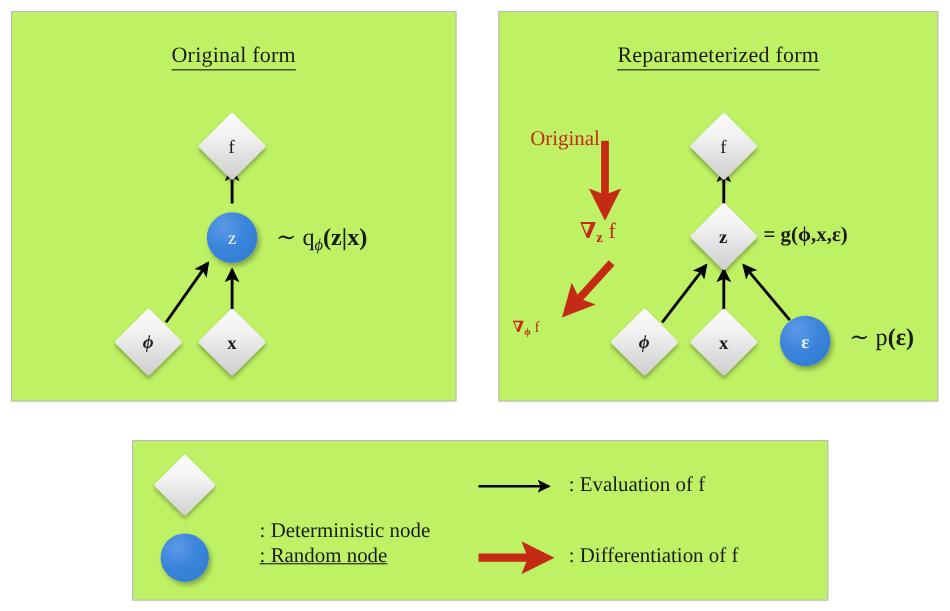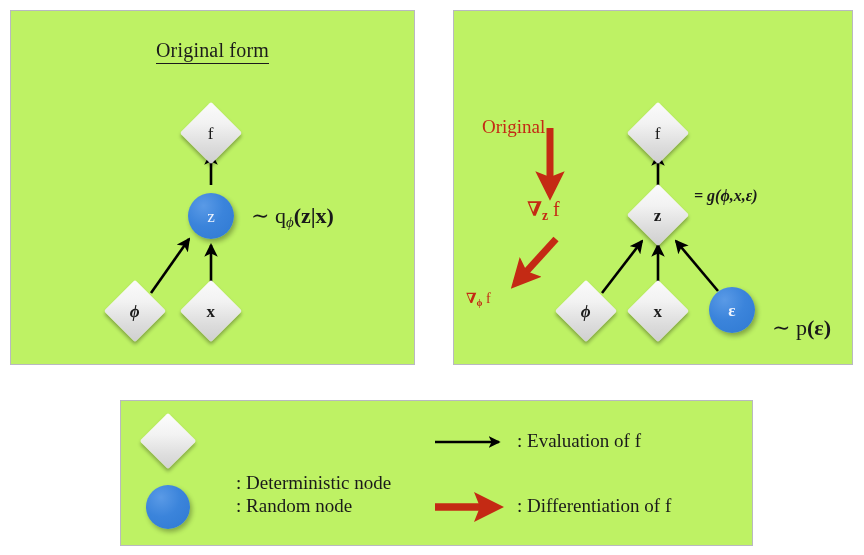--- a/index.html
+++ b/index.html
@@ -161,20 +161,23 @@
     <span class="lbl lbl-math bold">x</span>
   </div>
 
   <div class="annot" style="left:240px; top:192px;">
     <span>∼</span>&nbsp;<span>q</span><span class="sub ital">ϕ</span><span class="bold">(z|x)</span>
   </div>
 </div>
 
 <div class="panel" id="panel-right">
 
+  <div class="panel-title">
+    <span>Reparameterized form</span>
+  </div>
 
   <svg class="edges">
     <defs>
       <marker id="ah-black-R" viewBox="0 0 10 10" refX="8.6" refY="5" markerWidth="5.2" markerHeight="5.2" orient="auto-start-reverse">
         <path d="M 0 0 L 10 5 L 0 10 L 2.4 5 z" fill="#000"></path>
       </marker>
       <marker id="ah-red-R" viewBox="0 0 10 10" refX="7.4" refY="5" markerWidth="4.2" markerHeight="4.2" orient="auto-start-reverse">
         <path d="M 0 0 L 10 5 L 0 10 L 2.0 5 z" fill="#c42a14"></path>
       </marker>
     </defs>
@@ -217,25 +220,25 @@
   </div>
 
   <div class="node diamond" style="left:182px; top:278px;">
     <span class="lbl lbl-math bold">x</span>
   </div>
 
   <div class="node circle" style="left:255px; top:276px;">
     <span class="lbl lbl-math bold">ε</span>
   </div>
 
-  <div class="annot bold" style="left:240px; top:176px; font-size:16px;font-style:italic;">
+  <div class="annot bold" style="left:240px; top:192px; font-size:19px;">
     <span>= g(ϕ,x,ε)</span>
   </div>
 
-  <div class="annot" style="left:318px; top:304px;">
+  <div class="annot" style="left:318px; top:283px;">
     <span>∼</span>&nbsp;<span>p</span><span class="bold">(ε)</span>
   </div>
 </div>
 
 <div class="panel" id="panel-legend">
 
   <svg class="edges">
     <defs>
       <marker id="ah-black-LG" viewBox="0 0 10 10" refX="8.6" refY="5" markerWidth="5.0" markerHeight="5.0" orient="auto-start-reverse">
         <path d="M 0 0 L 10 5 L 0 10 L 2.4 5 z" fill="#000"></path>
@@ -245,18 +248,18 @@
       </marker>
     </defs>
     <line x1="314" y1="41" x2="378" y2="41" stroke="#000" stroke-width="2.4" marker-end="url(#ah-black-LG)"></line>
     <line x1="314" y1="106" x2="374" y2="106" stroke="#c42a14" stroke-width="7.5" marker-end="url(#ah-red-LG)"></line>
   </svg>
 
   <div class="legend-diamond" style="left:27px; top:20px;"></div>
   <div class="legend-text" style="left:115px; top:29px;margin-top:42px;">: Deterministic node</div>
 
   <div class="legend-circle" style="left:25px; top:84px;"></div>
-  <div class="legend-text" style="left:115px; top:94px;">: Random node</div>
+  <div class="legend-text" style="left:115px; top:94px;text-decoration:underline;">: Random node</div>
 
   <div class="legend-text" style="left:396px; top:94px;">: Differentiation of f</div>
 
   <div class="legend-text" style="left:396px; top:29px;">: Evaluation of f</div>
 </div>
 
 </body></html>

